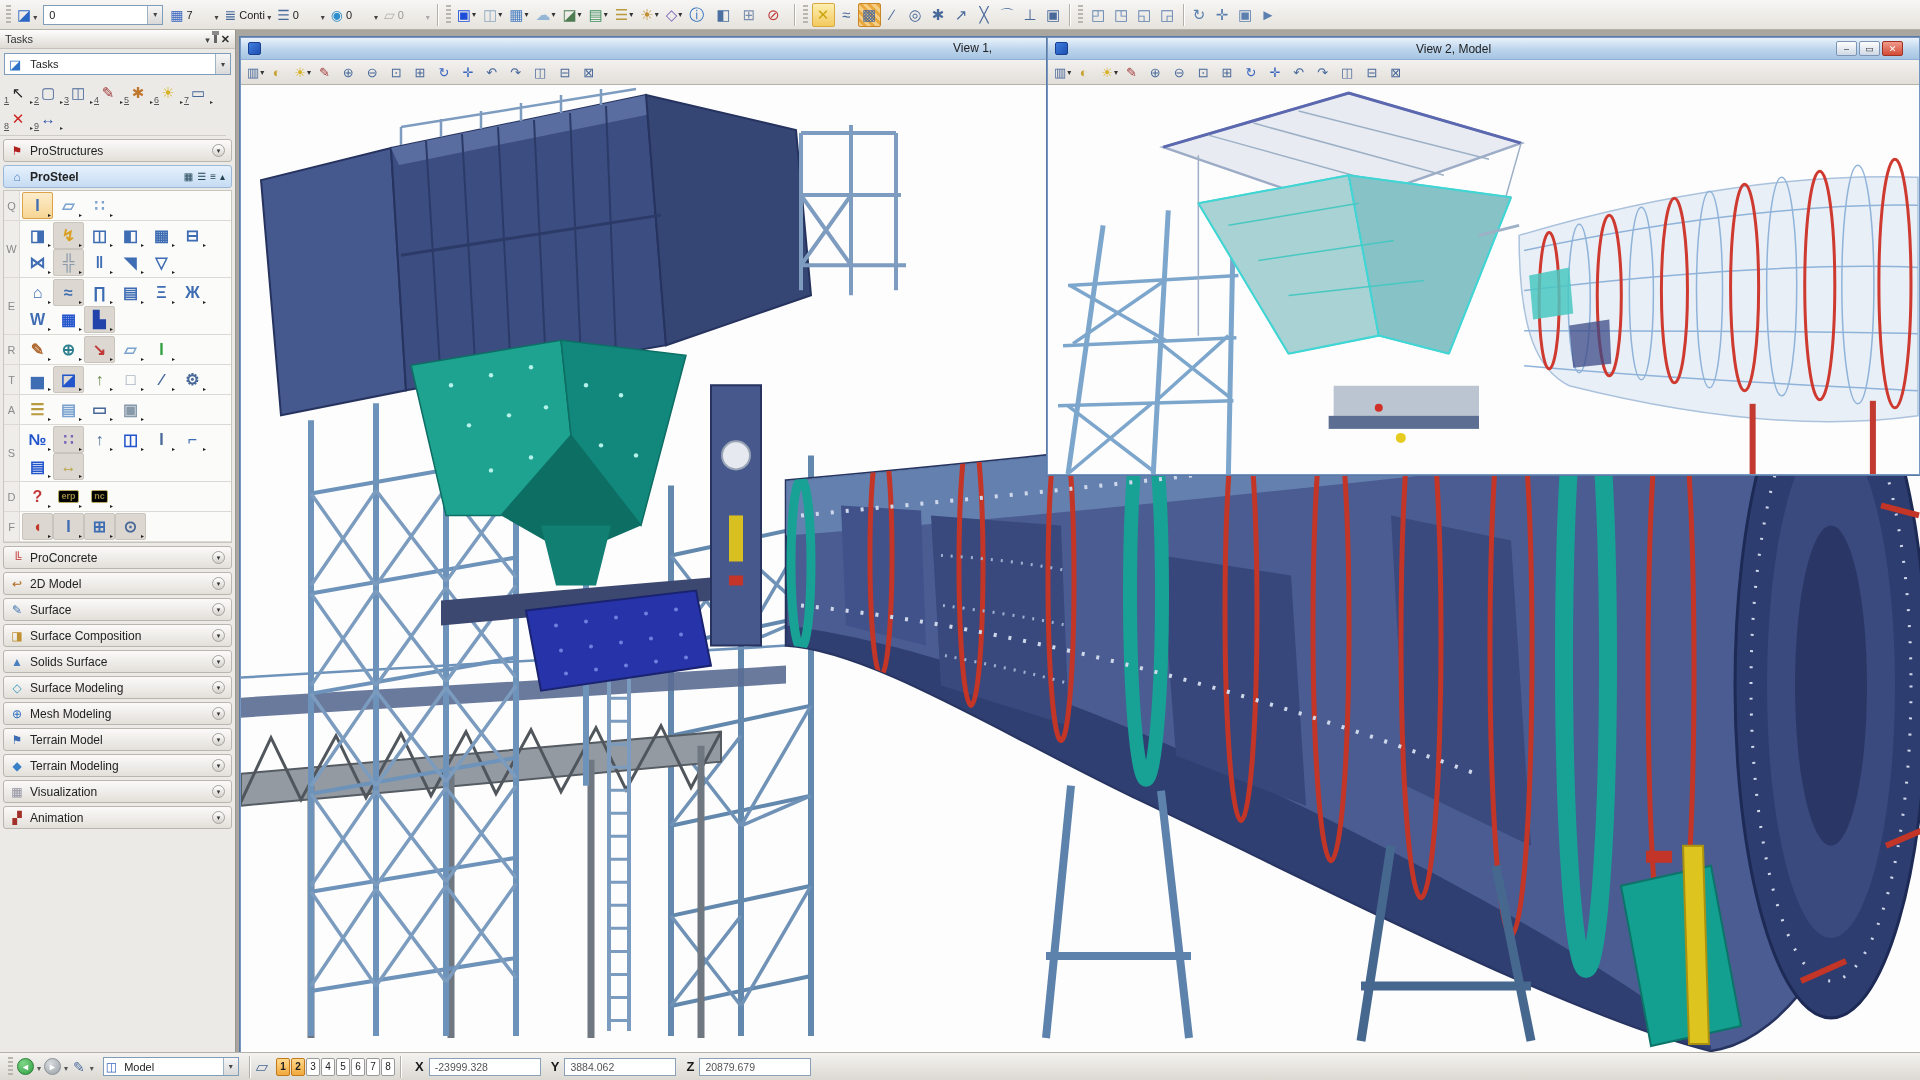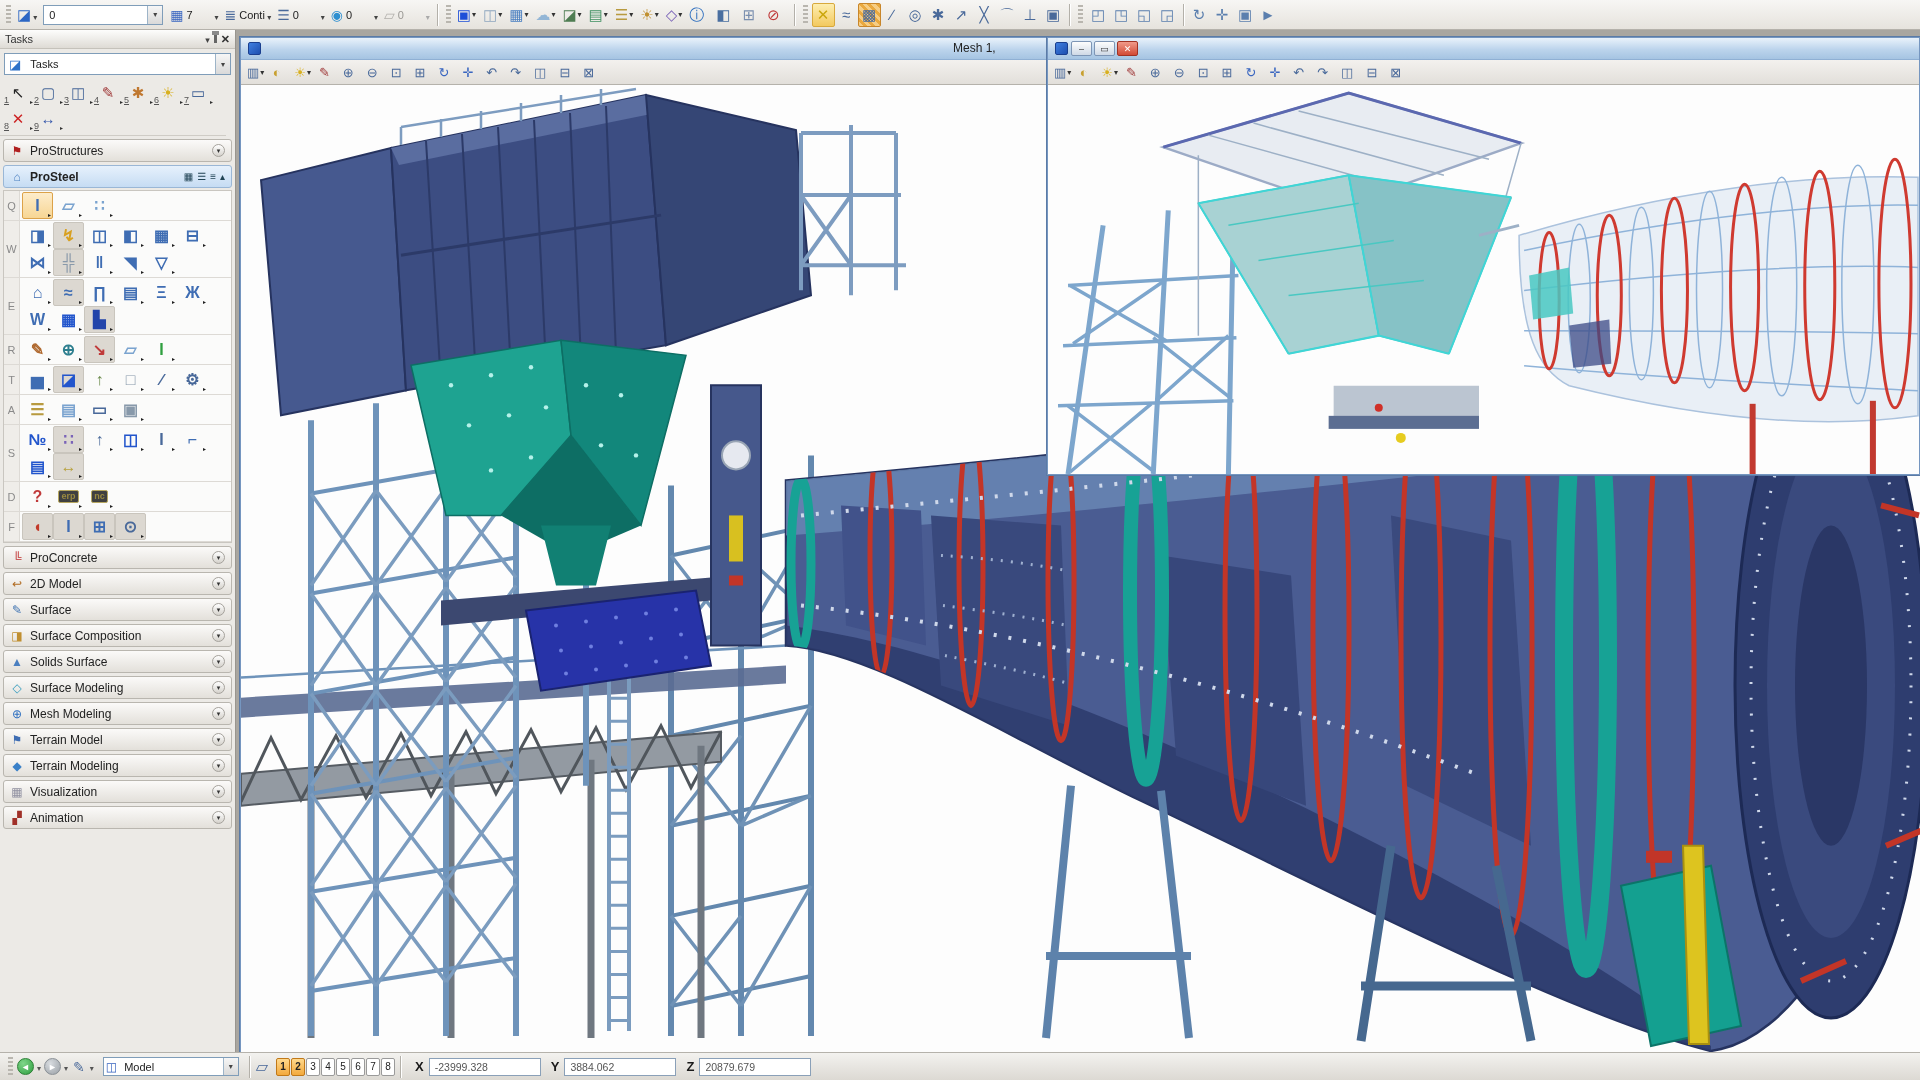--- a/index.html
+++ b/index.html
@@ -64,21 +64,21 @@
   .ps-row{display:flex;border-bottom:1px solid #deldad5;border-bottom:1px solid #dddad5;}
   .ps-letter{width:16px;display:flex;align-items:center;justify-content:center;
     color:#8a8a8a;font-size:11px;background:#efede9;border-right:1px solid #dddad5;flex:none;}
   .ps-icons{flex:1;display:flex;flex-wrap:wrap;align-content:flex-start;padding:1px 2px;}
   .ps-tool{width:31px;height:27px;display:flex;align-items:center;justify-content:center;
     border:1px solid transparent;border-radius:2px;position:relative;}
   .ps-tool::after{content:"▸";font-size:6px;color:#222;position:absolute;right:1px;bottom:0;}
   .ps-tool.selected{background:linear-gradient(#fdeccb,#f7d694);border-color:#dca249;}
   .ps-tool.dim{background:#dcd8d1;border-color:#c9c5bd;}
   .ps-glyph{font-size:16px;font-weight:700;line-height:1;}
-  .ps-tool.doc .ps-glyph{font-size:9px;background:#404040;border:1px solid #b8a860;
+  .ps-tool.doc .ps-glyph{font-size:9px;background:#000000;border:1px solid #b8a860;
     padding:1px 2px;border-radius:2px;font-weight:bold;}
 
   
   .workspace{position:absolute;left:236px;top:30px;right:0;bottom:28px;background:#a9a6a0;}
   .view-window{position:absolute;border:1px solid #7596c0;background:#fff;
     box-shadow:0 0 0 1px #5b7ba6;display:flex;flex-direction:column;}
   .v-titlebar{height:22px;flex:none;position:relative;display:flex;align-items:center;padding:0 4px;
     background:linear-gradient(#e9f2fb,#bcd4ec 55%,#a5c4e2);border-bottom:1px solid #8fb0d4;}
   .v-appicon{width:13px;height:13px;border-radius:2px;margin:0 3px;flex:none;
     background:linear-gradient(135deg,#3f7fe0,#1d4fb0);border:1px solid #1a3f8f;}
@@ -611,21 +611,21 @@
         <span class="chev"></span>
       </div>
       </div>
   </div>
 
   <div class="workspace">
 
     <div class="view-window" style="left:4px;top:7px;width:1682px;height:1017px">
       <div class="v-titlebar">
         <span class="v-appicon"></span>
-        <span class="v-title v1">Mesh 1,</span>
+        <span class="v-title v1">View 1,</span>
       </div>
       <div class="v-toolbar">
           <span class="chip">
           <span class="g" style="color: rgb(73, 105, 154);">▥</span>
           <span class="ddt">▾</span>
         </span>
           <span class="chip">
           <span class="g" style="color: rgb(200, 160, 48);">◐</span>
           <span class="ddt"></span>
         </span>
@@ -801,20 +801,21 @@
 
         <polygon points="1380,800 1470,780 1500,940 1410,960" fill="#14a090" stroke="#0c7468" stroke-width="2"></polygon>
         <polygon points="1442,760 1462,760 1468,958 1448,958" fill="#ddc41f" stroke="#a89010" stroke-width="2"></polygon>
         <rect x="1405" y="765" width="26" height="12" fill="#c23528"></rect>
       </svg>
     </div>
 
     <div class="view-window" style="left:811px;top:7px;width:873px;height:438px">
       <div class="v-titlebar">
         <span class="v-appicon"></span>
+        <span class="v-title v2">View 2, Model</span>
         <span class="wbtns">
           <span class="wbtn">–</span>
           <span class="wbtn">▭</span>
           <span class="wbtn close">✕</span>
         </span>
       </div>
       <div class="v-toolbar">
           <span class="chip">
           <span class="g" style="color: rgb(73, 105, 154);">▥</span>
           <span class="ddt">▾</span>

